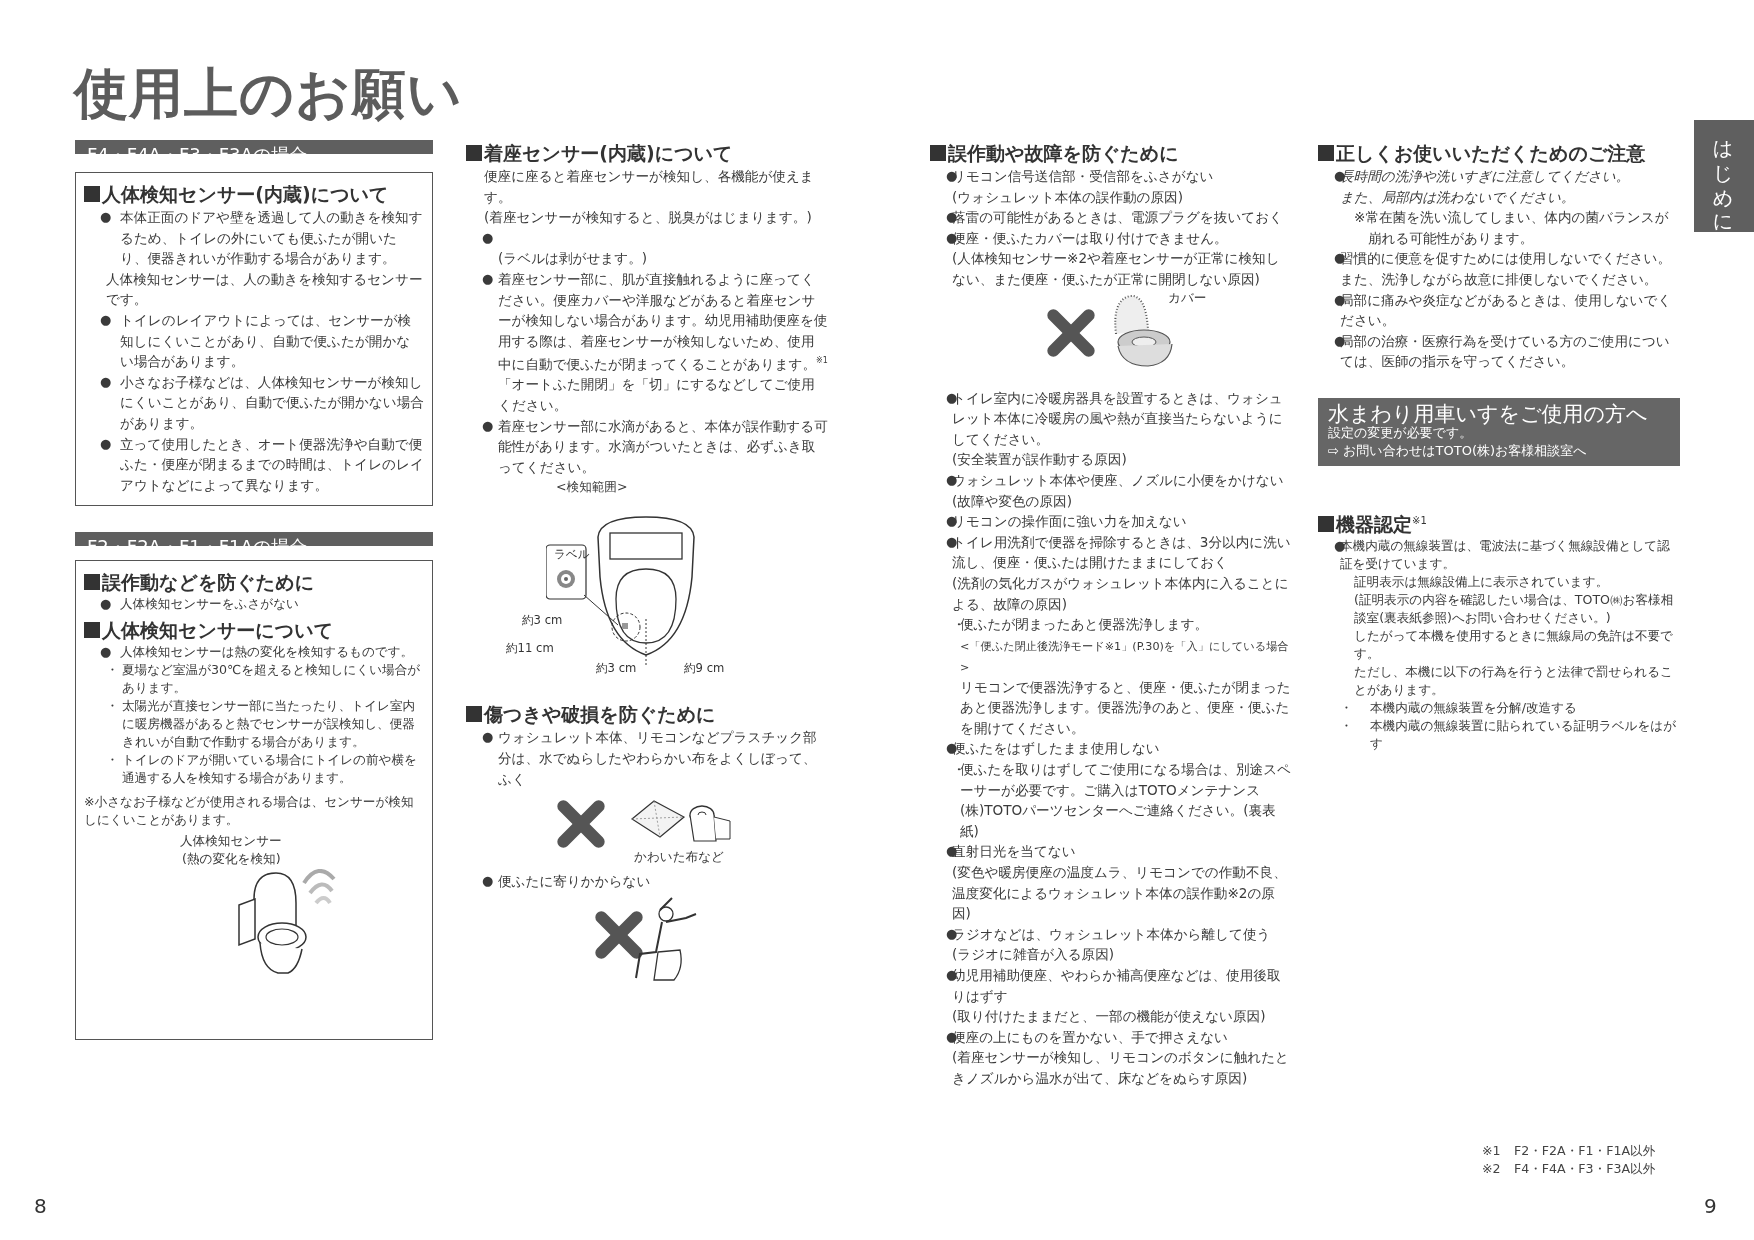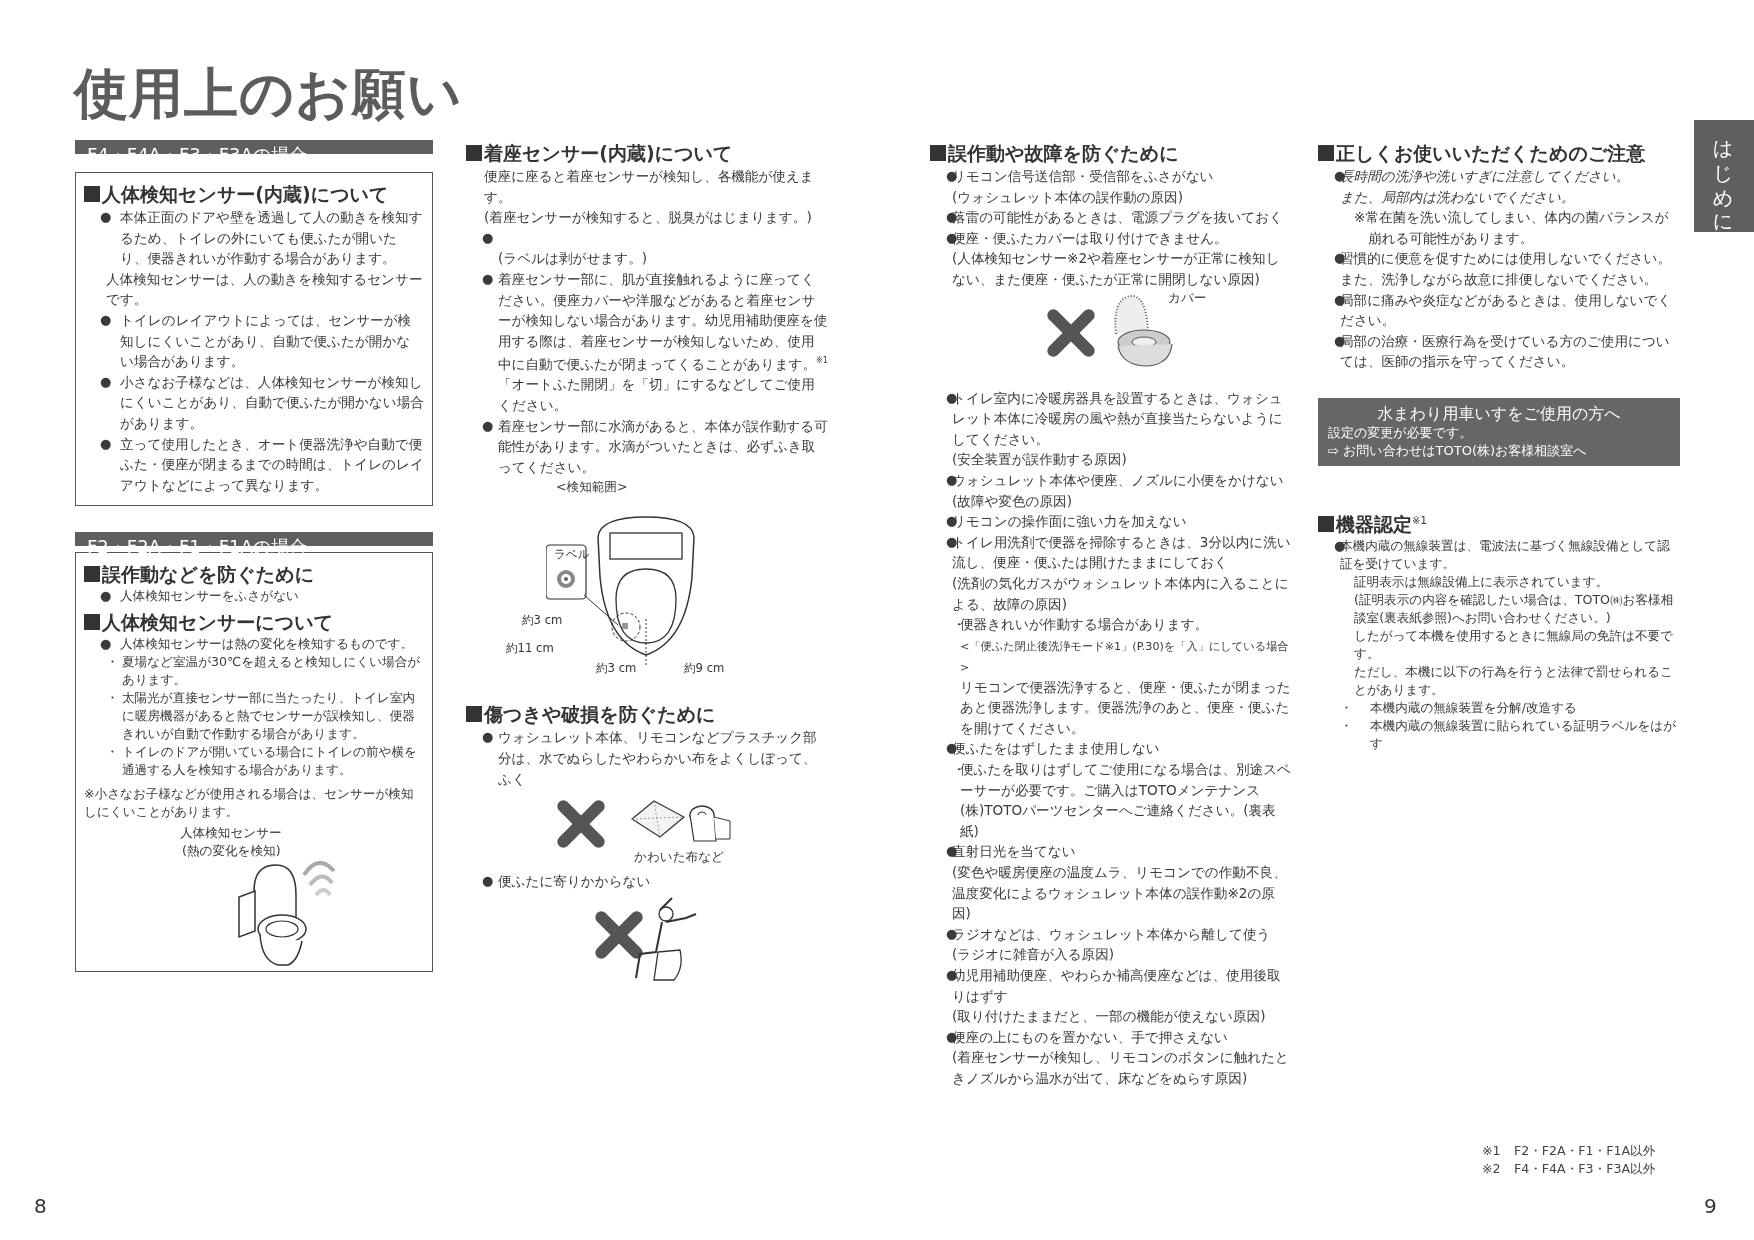--- a/index.html
+++ b/index.html
@@ -34,21 +34,21 @@
   .ill { position: relative; }
   .xmark { position: absolute; }
   .xmark::before, .xmark::after { content: ""; position: absolute; left: 50%; top: 50%; width: 62px; height: 12px; background: #555; border-radius: 6px; }
   .xmark::before { transform: translate(-50%, -50%) rotate(45deg); }
   .xmark::after  { transform: translate(-50%, -50%) rotate(-45deg); }
 
   .cap { position: absolute; font-size: 12.6px; color: #3a3a3a; white-space: nowrap; }
   .dim { position: absolute; font-size: 11.6px; color: #333; white-space: nowrap; }
 
   .graybox { background: #666; color: #fff; padding: 6px 10px; margin-top: 26px; }
-  .graybox .t { font-size: 16px; line-height: 20px; text-align: center; }
+  .graybox .t { font-size: 21px; line-height: 20px; }
   .graybox .s { font-size: 13px; line-height: 18px; }
 
   .side-tab { position: absolute; left: 1694px; top: 120px; width: 60px; height: 112px; background: #5f5f5f; color: #fff; font-size: 20px; writing-mode: vertical-rl; display: flex; align-items: center; justify-content: center; letter-spacing: 2px; }
 
   .pgnum { position: absolute; top: 1194px; font-size: 20px; color: #333; }
   .footnotes { position: absolute; left: 1482px; top: 1142px; font-size: 12.6px; line-height: 18px; color: #444; }
   .fn .k { display: inline-block; width: 32px; }
 </style>
 </head>
 <body>
@@ -61,21 +61,21 @@
   <div class="box" style="margin-top:18px;">
     <div class="h"><span class="sq"></span><span>人体検知センサー(内蔵)について</span></div>
     <div class="p bul">本体正面のドアや壁を透過して人の動きを検知するため、トイレの外にいても便ふたが開いたり、便器きれいが作動する場合があります。</div>
     <div class="p ind1">人体検知センサーは、人の動きを検知するセンサーです。</div>
     <div class="p bul">トイレのレイアウトによっては、センサーが検知しにくいことがあり、自動で便ふたが開かない場合があります。</div>
     <div class="p bul">小さなお子様などは、人体検知センサーが検知しにくいことがあり、自動で便ふたが開かない場合があります。</div>
     <div class="p bul">立って使用したとき、オート便器洗浄や自動で便ふた・便座が閉まるまでの時間は、トイレのレイアウトなどによって異なります。</div>
   </div>
 
   <div class="band" style="margin-top:26px;">F2・F2A・F1・F1Aの場合</div>
-  <div class="box" style="margin-top:6px; height:420px;">
+  <div class="box" style="margin-top:14px; height:480px;">
     <div class="h"><span class="sq"></span><span>誤作動などを防ぐために</span></div>
     <div class="p bul sm">人体検知センサーをふさがない</div>
     <div class="h" style="margin-top:4px;"><span class="sq"></span><span>人体検知センサーについて</span></div>
     <div class="p bul sm">人体検知センサーは熱の変化を検知するものです。</div>
     <div class="p dot sm">夏場など室温が30℃を超えると検知しにくい場合があります。</div>
     <div class="p dot sm">太陽光が直接センサー部に当たったり、トイレ室内に暖房機器があると熱でセンサーが誤検知し、便器きれいが自動で作動する場合があります。</div>
     <div class="p dot sm">トイレのドアが開いている場合にトイレの前や横を通過する人を検知する場合があります。</div>
     <div class="p sm" style="margin-top:6px; padding-left:0;">※小さなお子様などが使用される場合は、センサーが検知しにくいことがあります。</div>
     <div class="ill" style="height:150px;">
       <div class="cap" style="left:96px; top:4px;">人体検知センサー</div>
@@ -161,21 +161,21 @@
       <ellipse cx="36" cy="48" rx="26" ry="12" fill="#ccc" stroke="#555" stroke-width="1.2"></ellipse>
       <ellipse cx="36" cy="48" rx="12" ry="5" fill="#eee" stroke="#555"></ellipse>
       <path d="M10 52 q4 20 30 20 q22 -2 24 -22" fill="#ddd" stroke="#555" stroke-width="1.2"></path>
     </svg>
     <div class="cap" style="left:238px; top:0;">カバー</div>
   </div>
   <div class="p bul" style="padding-left:22px;"><span>トイレ室内に冷暖房器具を設置するときは、ウォシュレット本体に冷暖房の風や熱が直接当たらないようにしてください。</span><br><span>(安全装置が誤作動する原因)</span></div>
   <div class="p bul" style="padding-left:22px;"><span>ウォシュレット本体や便座、ノズルに小便をかけない</span><br><span>(故障や変色の原因)</span></div>
   <div class="p bul" style="padding-left:22px;">リモコンの操作面に強い力を加えない</div>
   <div class="p bul" style="padding-left:22px;"><span>トイレ用洗剤で便器を掃除するときは、3分以内に洗い流し、便座・便ふたは開けたままにしておく</span><br><span>(洗剤の気化ガスがウォシュレット本体内に入ることによる、故障の原因)</span></div>
-  <div class="p dot" style="padding-left:30px;"><span>便器きれいが作動する場合があります。</span><br><span class="tiny">&lt;「便ふた閉止後洗浄モード※1」(P.30)を「入」にしている場合&gt;</span><br><span>リモコンで便器洗浄すると、便座・便ふたが閉まったあと便器洗浄します。便器洗浄のあと、便座・便ふたを開けてください。</span></div>
+  <div class="p dot" style="padding-left:30px;"><span>便ふたが閉まったあと便器洗浄します。</span><br><span class="tiny">&lt;「便ふた閉止後洗浄モード※1」(P.30)を「入」にしている場合&gt;</span><br><span>リモコンで便器洗浄すると、便座・便ふたが閉まったあと便器洗浄します。便器洗浄のあと、便座・便ふたを開けてください。</span></div>
   <div class="p bul" style="padding-left:22px;">便ふたをはずしたまま使用しない</div>
   <div class="p dot" style="padding-left:30px;">便ふたを取りはずしてご使用になる場合は、別途スペーサーが必要です。ご購入はTOTOメンテナンス(株)TOTOパーツセンターへご連絡ください。(裏表紙)</div>
   <div class="p bul" style="padding-left:22px;"><span>直射日光を当てない</span><br><span>(変色や暖房便座の温度ムラ、リモコンでの作動不良、温度変化によるウォシュレット本体の誤作動※2の原因)</span></div>
   <div class="p bul" style="padding-left:22px;"><span>ラジオなどは、ウォシュレット本体から離して使う</span><br><span>(ラジオに雑音が入る原因)</span></div>
   <div class="p bul" style="padding-left:22px;"><span>幼児用補助便座、やわらか補高便座などは、使用後取りはずす</span><br><span>(取り付けたままだと、一部の機能が使えない原因)</span></div>
   <div class="p bul" style="padding-left:22px;"><span>便座の上にものを置かない、手で押さえない</span><br><span>(着座センサーが検知し、リモコンのボタンに触れたときノズルから温水が出て、床などをぬらす原因)</span></div>
 </div>
 
 <div class="col col4">
   <div class="h"><span class="sq"></span><span>正しくお使いいただくためのご注意</span></div>

